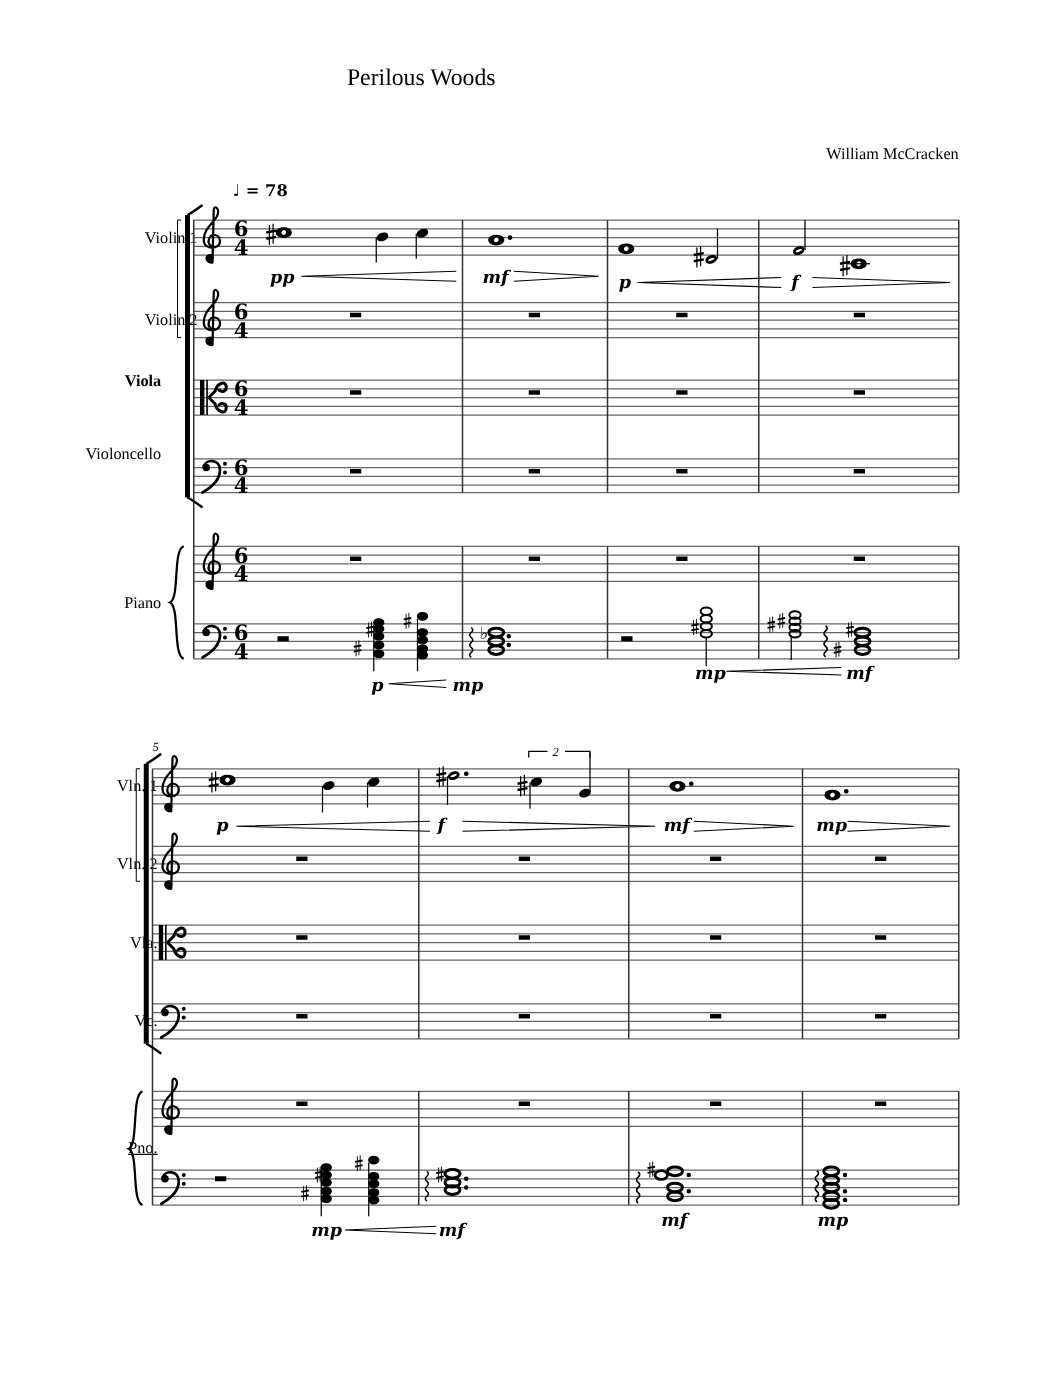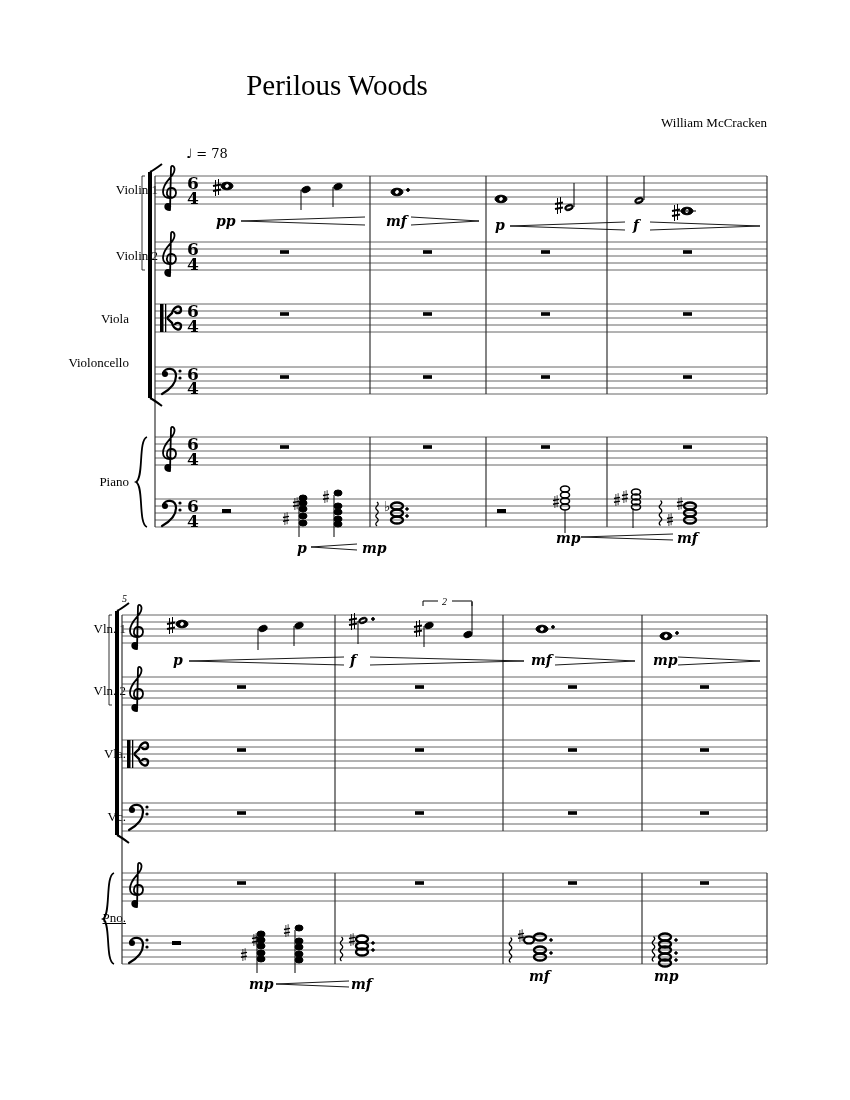--- a/index.html
+++ b/index.html
@@ -1,38 +1,38 @@
 <!DOCTYPE html>
 <html><head>
 <meta charset="utf-8">
 <style>
   html, body { margin:0; padding:0; background:#fff; }
   body { width:850px; height:1100px; position:relative; overflow:hidden; font-family:"DejaVu Serif", serif; color:#000; }
-  .title { position:absolute; top:69px; left:0; width:674px; text-align:center; font-family:"Liberation Serif", serif; font-size:29px; }
+  .title { position:absolute; top:52px; left:0; width:674px; text-align:center; font-family:"Liberation Serif", serif; font-size:19px; }
   .composer { position:absolute; top:115px; right:83px; font-family:Liberation Serif, serif; font-size:13px; }
-  .tempo { position:absolute; top:146px; left:186px; font-family:"DejaVu Serif", serif; font-weight:normal; font-size:13px; }
+  .tempo { position:absolute; top:146px; left:186px; font-family:"DejaVu Serif", serif; font-weight:bold; font-size:13px; }
   .tempo-note { display:inline-block; }
   .inst { position:absolute; font-family:"Liberation Serif", serif; font-size:13px; text-align:right; width:110px; }
   svg { position:absolute; left:0; top:0; }
   .dyn { font-family:"DejaVu Serif", serif; font-style:italic; font-weight:bold; font-size:14px; }
   .measure-num { position:absolute; font-family:"Liberation Serif", serif; font-style:italic; font-size:10px; }
 </style>
 </head>
 <body>
 
 <div class="title">Perilous Woods</div>
 <div class="composer">William McCracken</div>
 <div class="tempo">
   <span class="tempo-note">♩</span>
   <span>= 78</span>
 </div>
 
 <div class="inst" style="top:182px;left:48px;">Violin 1</div>
 <div class="inst" style="top:248px;left:48px;">Violin 2</div>
-<div class="inst" style="top:311px;left:19px;">Viola</div>
+<div class="inst" style="top:297px;left:19px;font-weight:bold;">Viola</div>
 <div class="inst" style="top:355px;left:19px;">Violoncello</div>
 <div class="inst" style="top:474px;left:19px;">Piano</div>
 
 <div class="inst" style="top:621px;left:16px;">Vln. 1</div>
 <div class="inst" style="top:683px;left:16px;">Vln. 2</div>
 <div class="inst" style="top:746px;left:16px;">Vla.</div>
 <div class="inst" style="top:809px;left:16px;">Vc.</div>
 <div class="inst" style="top:910px;left:16px;text-decoration:underline;">Pno.</div>
 <div class="measure-num" style="top:593px;left:122px;">5</div>
 

